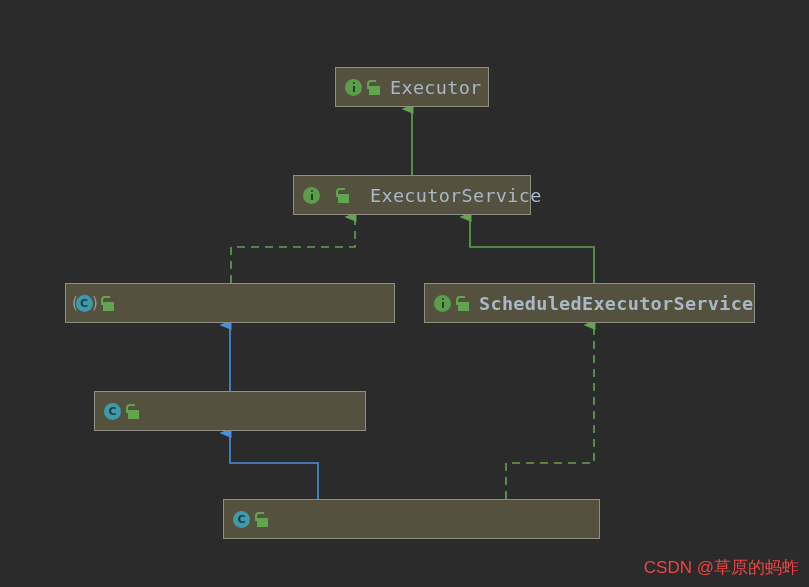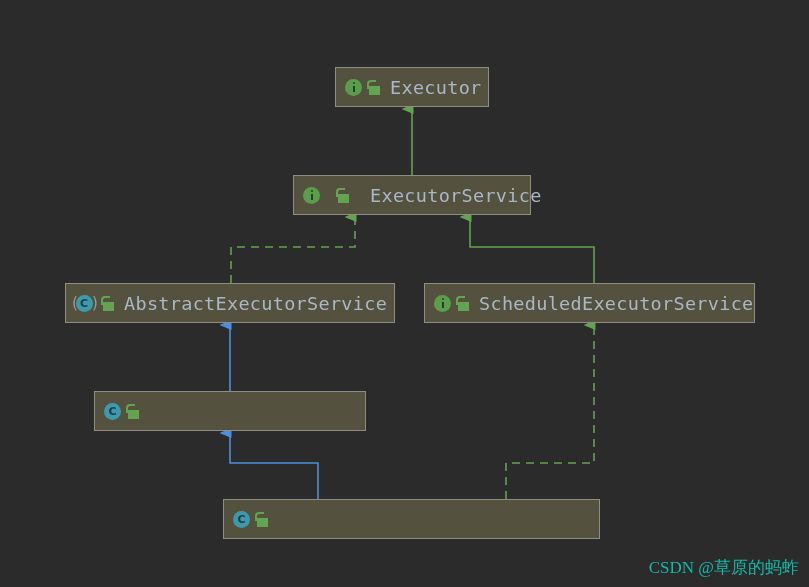--- a/index.html
+++ b/index.html
@@ -68,22 +68,22 @@
   .ico-lock{width:13px;height:15px;position:relative;margin-left:5px;}
   .ico-lock .body{position:absolute;left:2px;bottom:0;width:11px;height:9px;background:#62a44f;}
   .ico-lock .shackle{
     position:absolute;left:0px;top:0px;width:7px;height:7px;
     border:2px solid #62a44f;border-bottom:none;border-right:none;
     border-top-left-radius:4px;
   }
 
   .watermark{
     position:absolute;right:10px;bottom:8px;
-    font-family:Liberation Serif, serif;
-    font-size:17px;color:#14b8a6;
+    font-family:Liberation Sans, sans-serif;
+    font-size:17px;color:#ef4444;
     white-space:nowrap;
     z-index:9;
   }
 </style>
 </head>
 <body>
 
 <div id="canvas">
 
   <svg id="edges" viewBox="0 0 809 587">
@@ -131,24 +131,23 @@
     <span class="ico ico-abstract">
       <span class="pl">(</span>
         <span class="circ"></span>
         <span class="cglyph">C</span>
         <span class="pr">)</span>
     </span>
     <span class="ico ico-lock">
       <span class="shackle"></span>
         <span class="body"></span>
     </span>
-    <span class="label">AbstractExecutorService</span>
   </div>
 
-  <div class="node" style="left:424px;top:283px;width:331px;">
+  <div class="node" style="left:424px;top:283px;width:331px;font-weight:bold;">
     <span class="ico ico-iface"></span>
     <span class="ico ico-lock">
       <span class="shackle"></span>
         <span class="body"></span>
     </span>
     <span class="label">ScheduledExecutorService</span>
   </div>
 
   <div class="node" style="left:94px;top:391px;width:272px;">
     <span class="ico ico-class">

